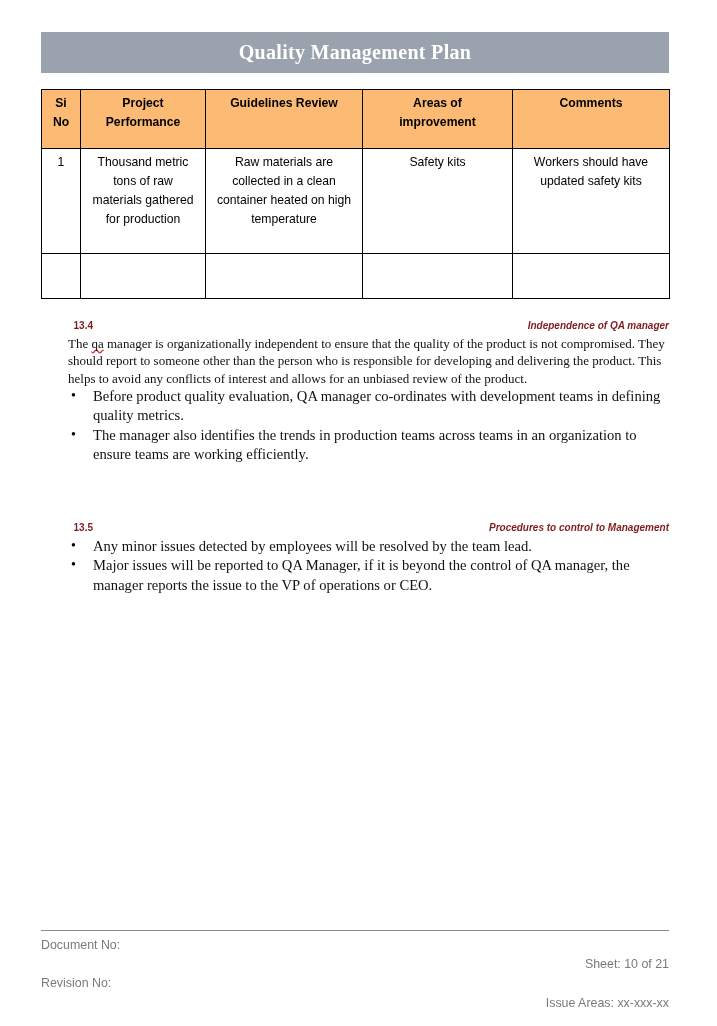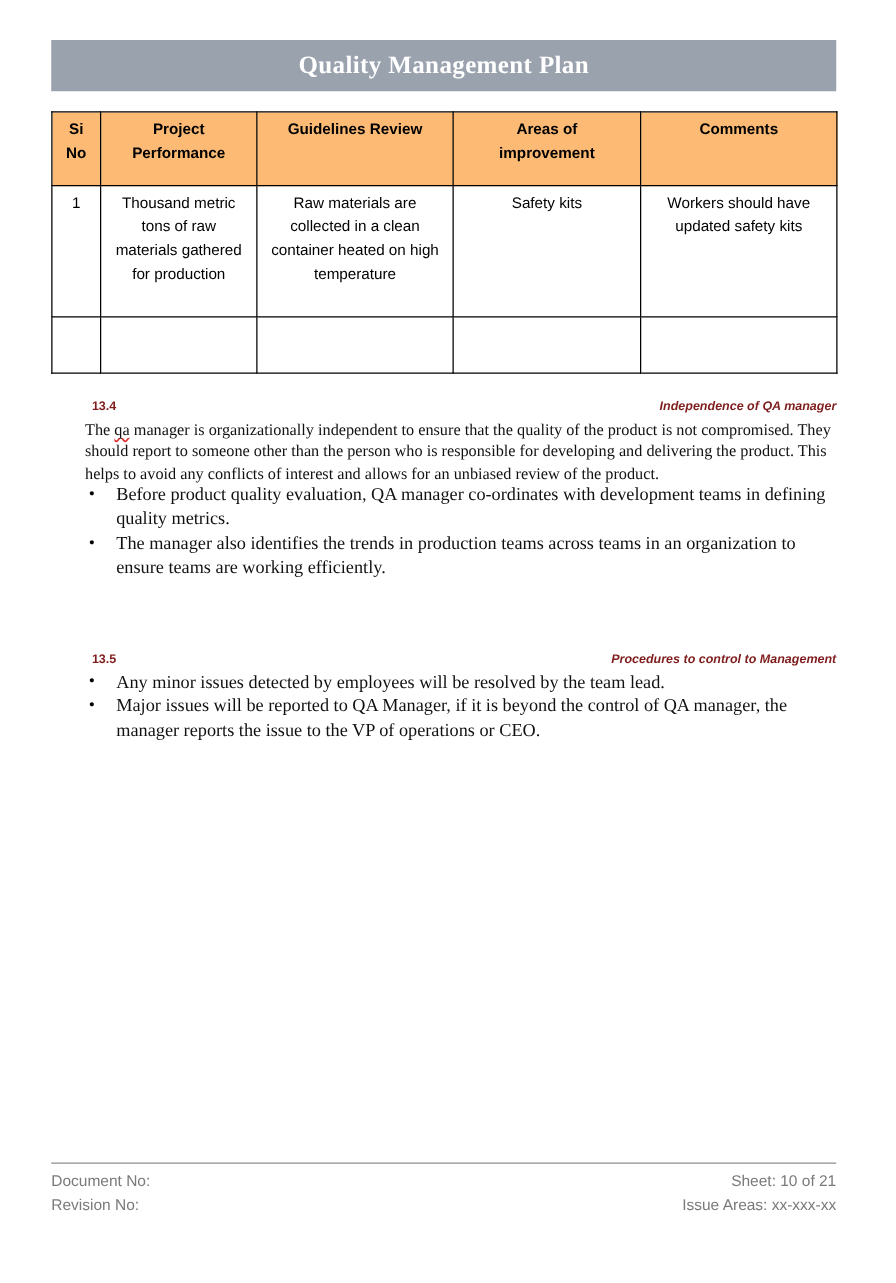--- a/index.html
+++ b/index.html
@@ -153,20 +153,21 @@
     border-top: 1px solid #8d8d8d;
     padding-top: 5px;
   }
   .footer-row {
     display: flex;
     justify-content: space-between;
     font-family: "Liberation Sans", sans-serif;
     font-size: 12.4px;
     color: #7a7a7a;
     line-height: 1.55;
+    flex-direction: column;
   }
   .footer-left  { text-align: left; }
   .footer-right { text-align: right; }
 </style>
 </head>
 <body>
 
 <div class="page">
 
   <div class="title-banner">

